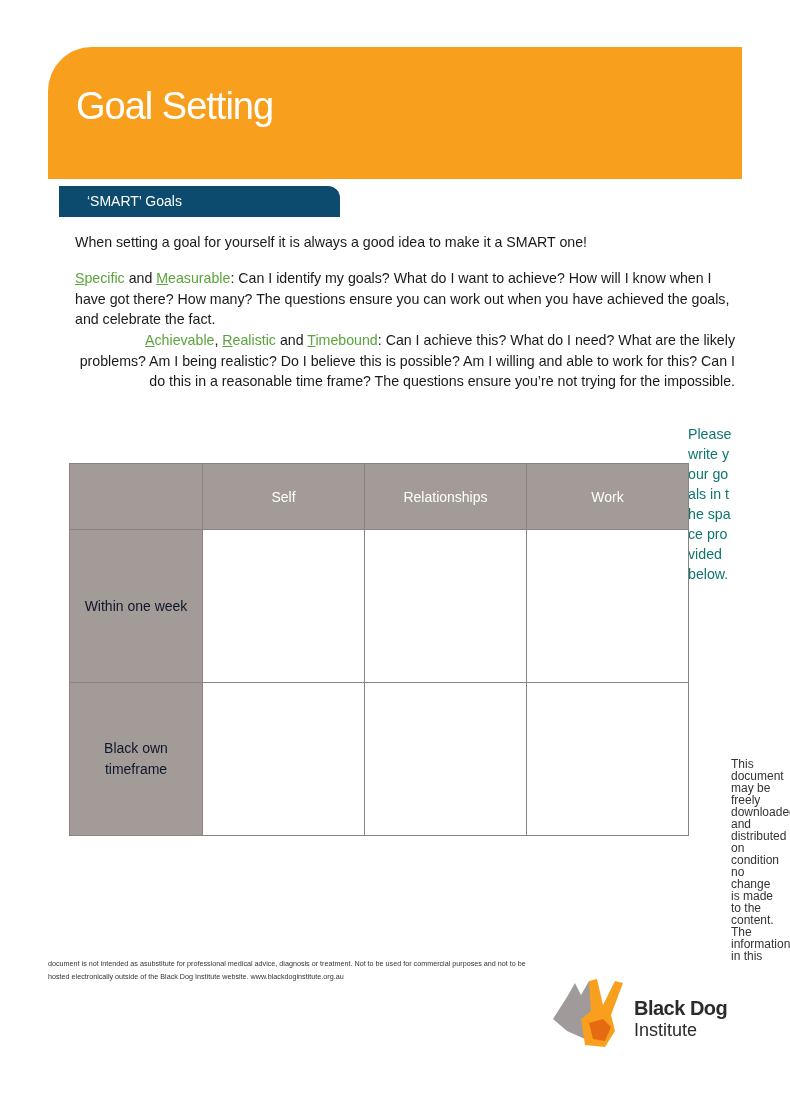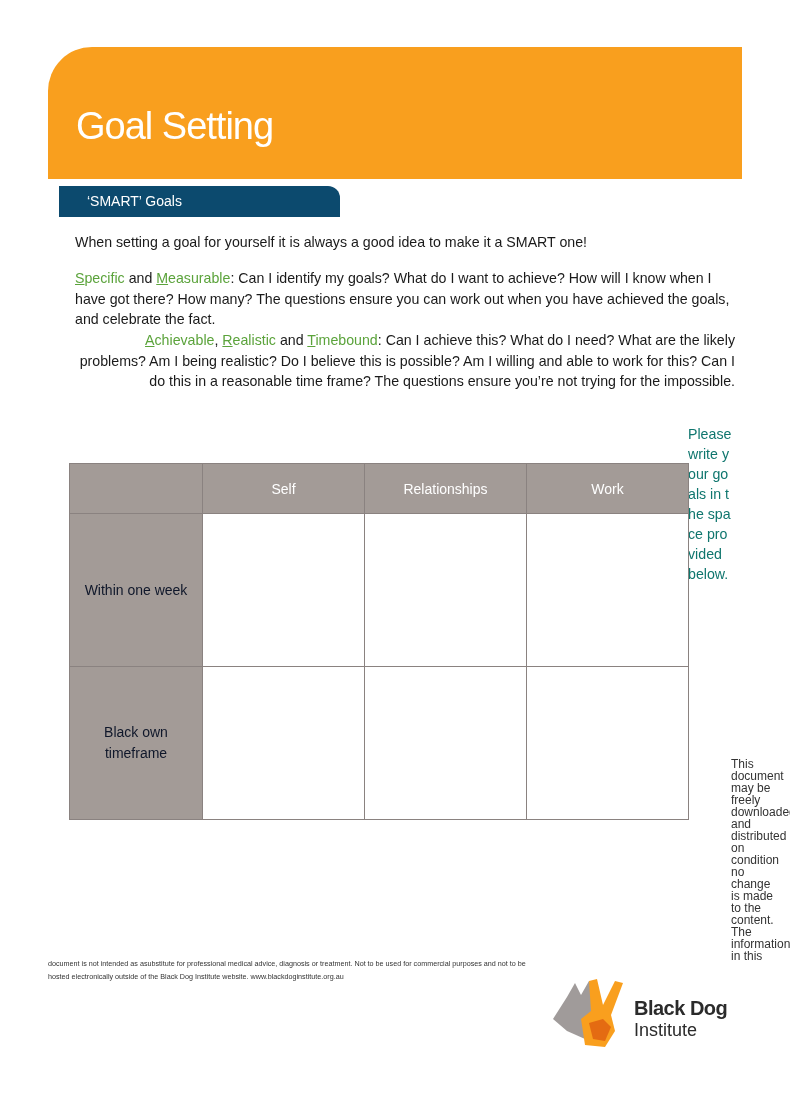--- a/index.html
+++ b/index.html
@@ -6,21 +6,21 @@
   body {
     width: 790px; height: 1118px; background: #ffffff; position: relative;
     font-family: "Liberation Sans", "DejaVu Sans", sans-serif; color: #1a1a1a;
     overflow: hidden;
   }
   .banner {
     position: absolute; left: 48px; top: 47px; width: 694px; height: 132px;
     background: #F99F1E; border-top-left-radius: 44px;
   }
   .banner-title {
-    position: absolute; left: 28px; top: 58px; color: #ffffff;
+    position: absolute; left: 28px; top: 38px; color: #ffffff;
     font-size: 38px; letter-spacing: -1px; font-weight: normal;
   }
   .section-tab {
     position: absolute; left: 59px; top: 186px; width: 281px; height: 31px;
     background: #0c4a6e; border-top-right-radius: 12px;
   }
   .section-tab span {
     position: absolute; left: 28px; top: 7px; color: #ffffff; font-size: 14px;
   }
   .para {
@@ -35,21 +35,21 @@
   }
   .side-small {
     position: absolute; left: 688px; top: 758px; width: 46px;
     font-size: 12px; line-height: 12px; color: #333; margin-left: 43px;
   }
   table.goals {
     position: absolute; left: 69px; top: 463px; border-collapse: collapse;
     table-layout: fixed; width: 619px;
   }
   table.goals td, table.goals th {
-    border: 1px solid #8a8280; padding: 8px; font-weight: normal;
+    border: 1px solid #8a8280; padding: 16px; font-weight: normal;
   }
   table.goals thead th {
     background: #A39B97; color: #ffffff; height: 33px; font-size: 14px;
   }
   table.goals tbody th {
     background: #A39B97; color: #0f172a; font-size: 14px; line-height: 21px;
     height: 152px; text-align: center; padding: 0 6px;
   }
   table.goals tbody td { background: #ffffff; }
   .disclaimer {

